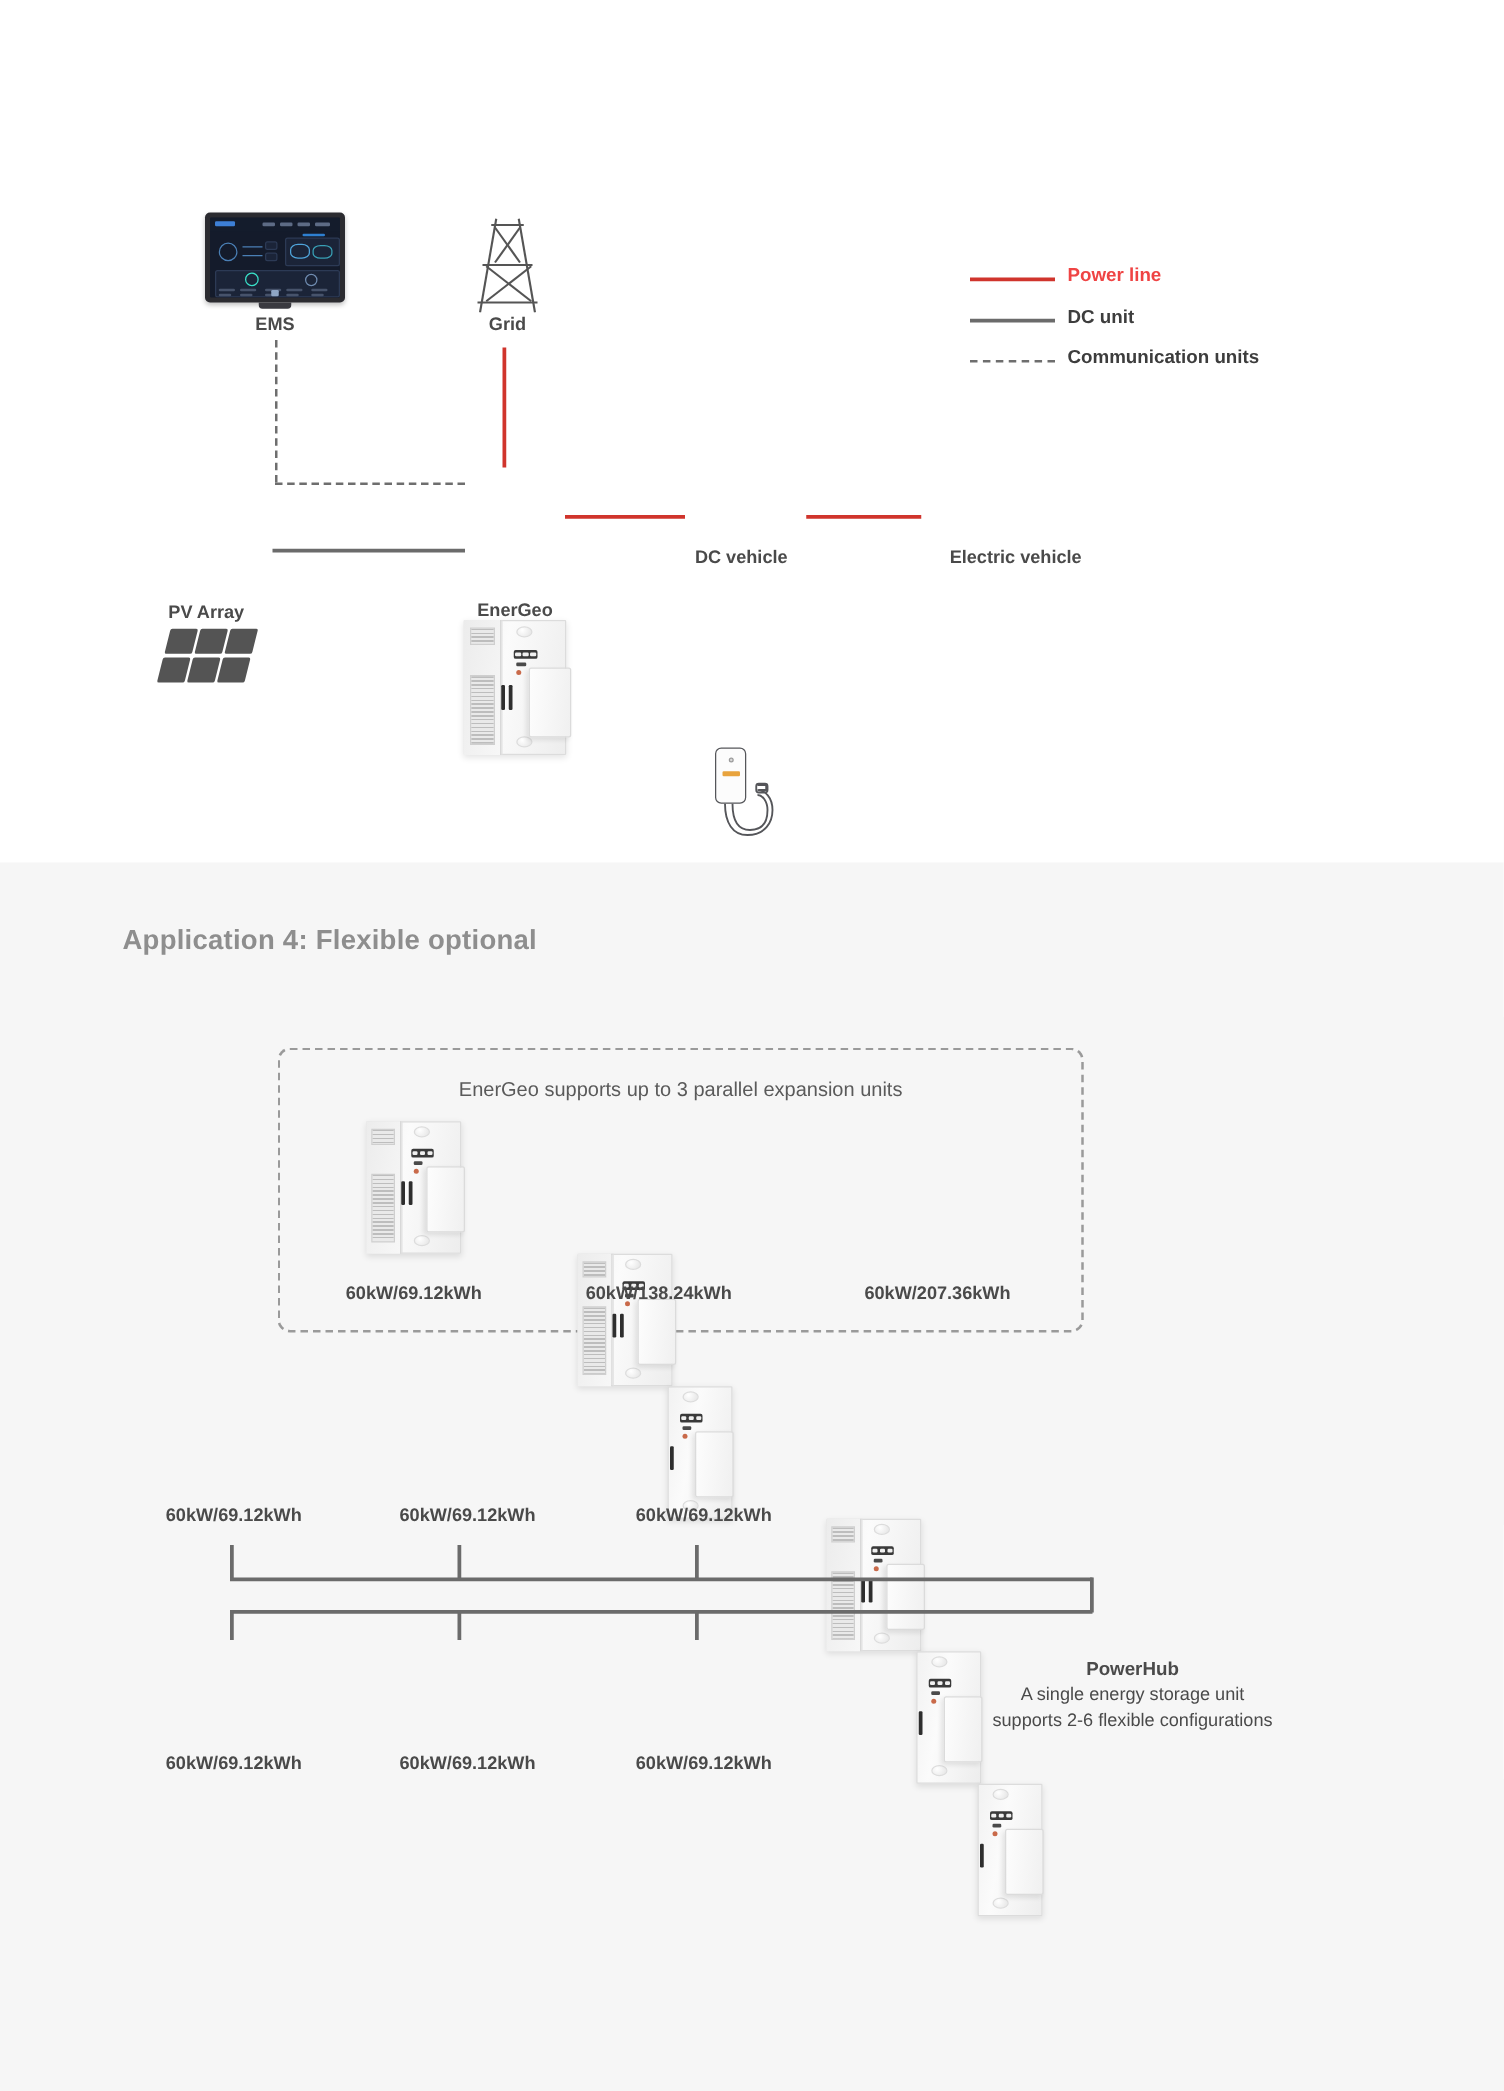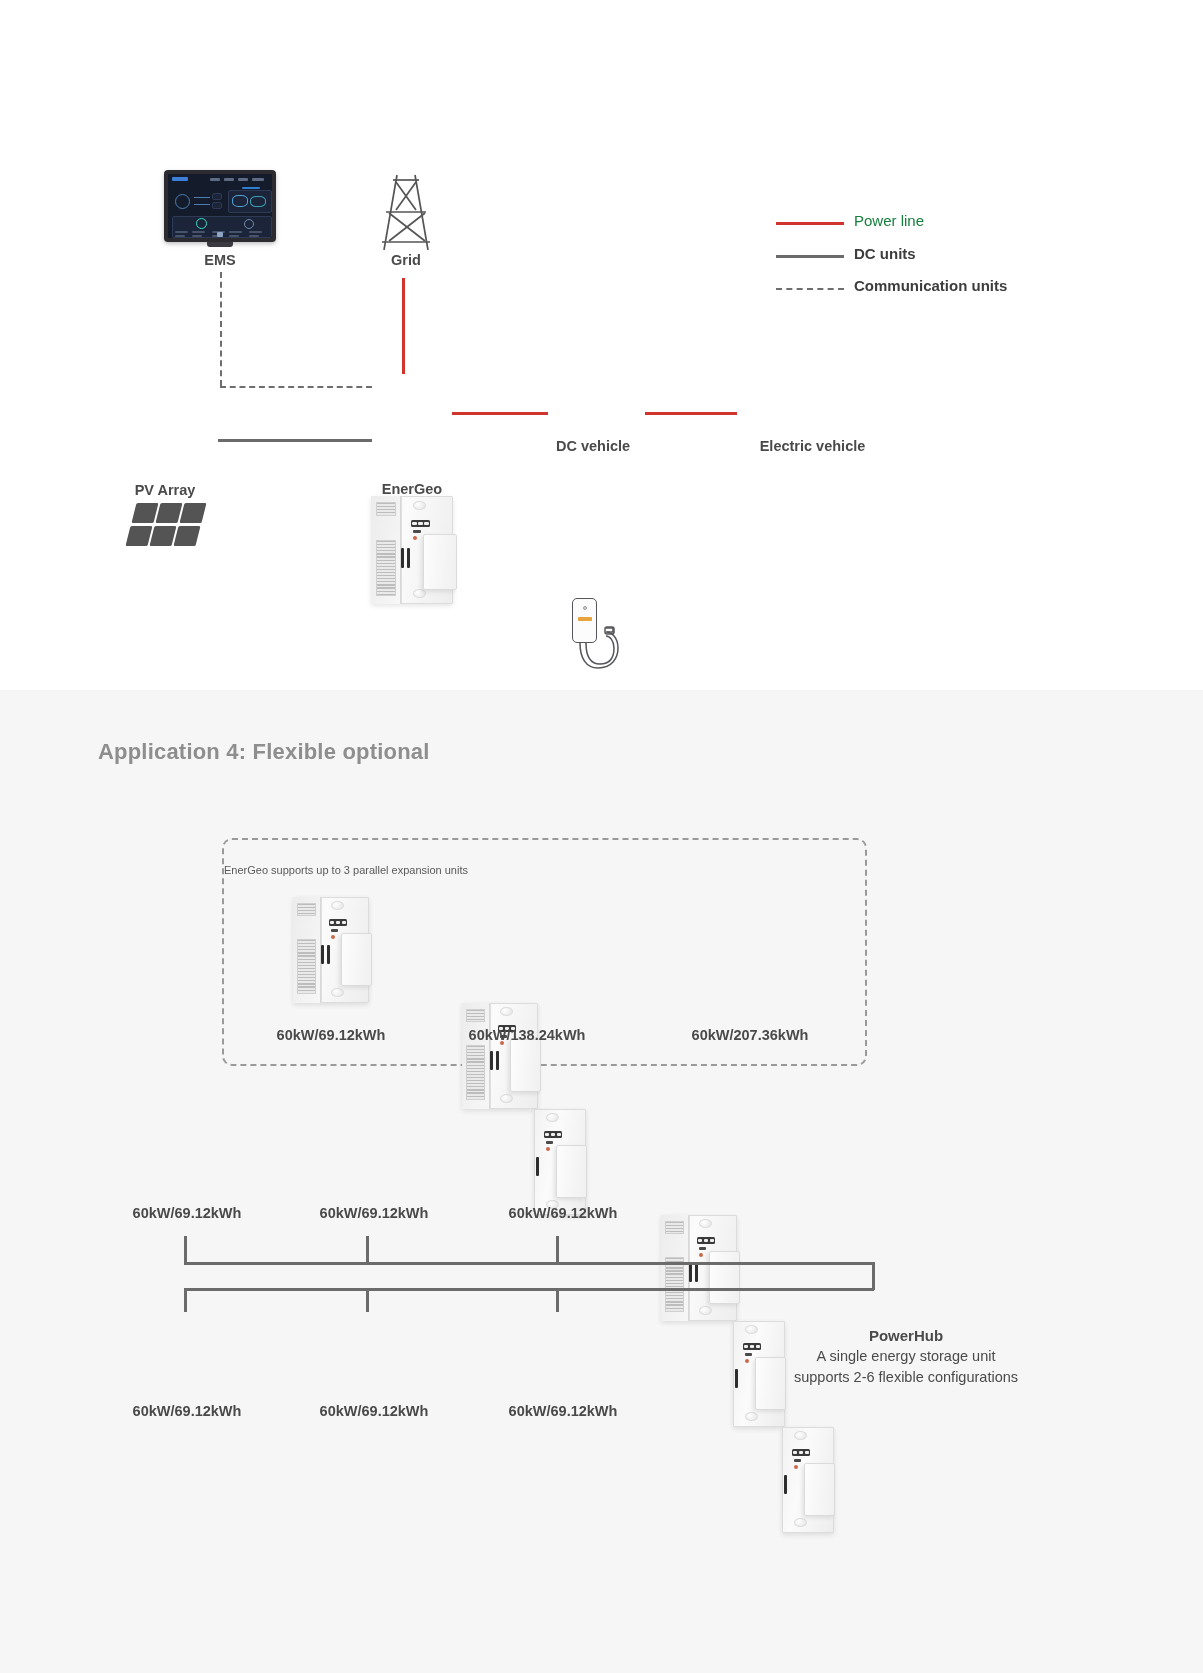--- a/index.html
+++ b/index.html
@@ -176,22 +176,22 @@
   #expansion-box {
     position:absolute;
     left:222px; top:838px;
     width:645px; height:228px;
     border:2px dashed #9a9a9a;
     border-radius:10px;
   }
   #expansion-note {
     position:absolute;
     left:0; top:24px; width:100%;
-    text-align:left;
-    font-size:11px;
+    text-align:center;
+    font-size:16px;
     color:#5a5a5a;
   }
 </style>
 </head>
 <body>
 
 <div id="section-app3">
 
 
   <div class="node ems-wrap" style="left:164px; top:170px;">
@@ -247,24 +247,24 @@
         <line x1="44" y1="10" x2="24" y2="38"></line>
         <line x1="17" y1="41" x2="53" y2="69"></line>
         <line x1="53" y1="41" x2="17" y2="69"></line>
       </g>
     </svg>
   </div>
   <div class="cap" style="left:352px; top:252px; width:108px;">Grid</div>
 
   <div class="node" style="left:776px; top:218px;">
     <div style="position:absolute;left:0;top:4px;width:68px;height:3px;background:#d0342c;"></div>
-    <div style="position:absolute;left:78px;top:-6px;font-size:15px;font-weight:normal;color:#15803d;white-space:nowrap;">Power line</div>
+    <div style="position:absolute;left:78px;top:-6px;font-size:15px;font-weight:bold;color:#ef4444;white-space:nowrap;">Power line</div>
 
     <div style="position:absolute;left:0;top:37px;width:68px;height:3px;background:#6b6b6b;"></div>
-    <div style="position:absolute;left:78px;top:27px;font-size:15px;font-weight:bold;color:#3d3d3d;white-space:nowrap;">DC units</div>
+    <div style="position:absolute;left:78px;top:27px;font-size:15px;font-weight:bold;color:#3d3d3d;white-space:nowrap;">DC unit</div>
 
     <div style="position:absolute;left:0;top:70px;width:68px;height:0;border-top:2.6px dashed #6e6e6e;"></div>
     <div style="position:absolute;left:78px;top:59px;font-size:15px;font-weight:bold;color:#3d3d3d;white-space:nowrap;">Communication units</div>
   </div>
 
   <div class="vline red" style="left:402px; top:278px; height:96px;"></div>
 
   <div class="dash-v" style="left:220px; top:272px; height:114px;"></div>
   <div class="dash-h" style="left:220px; top:386px; width:152px;"></div>
 

